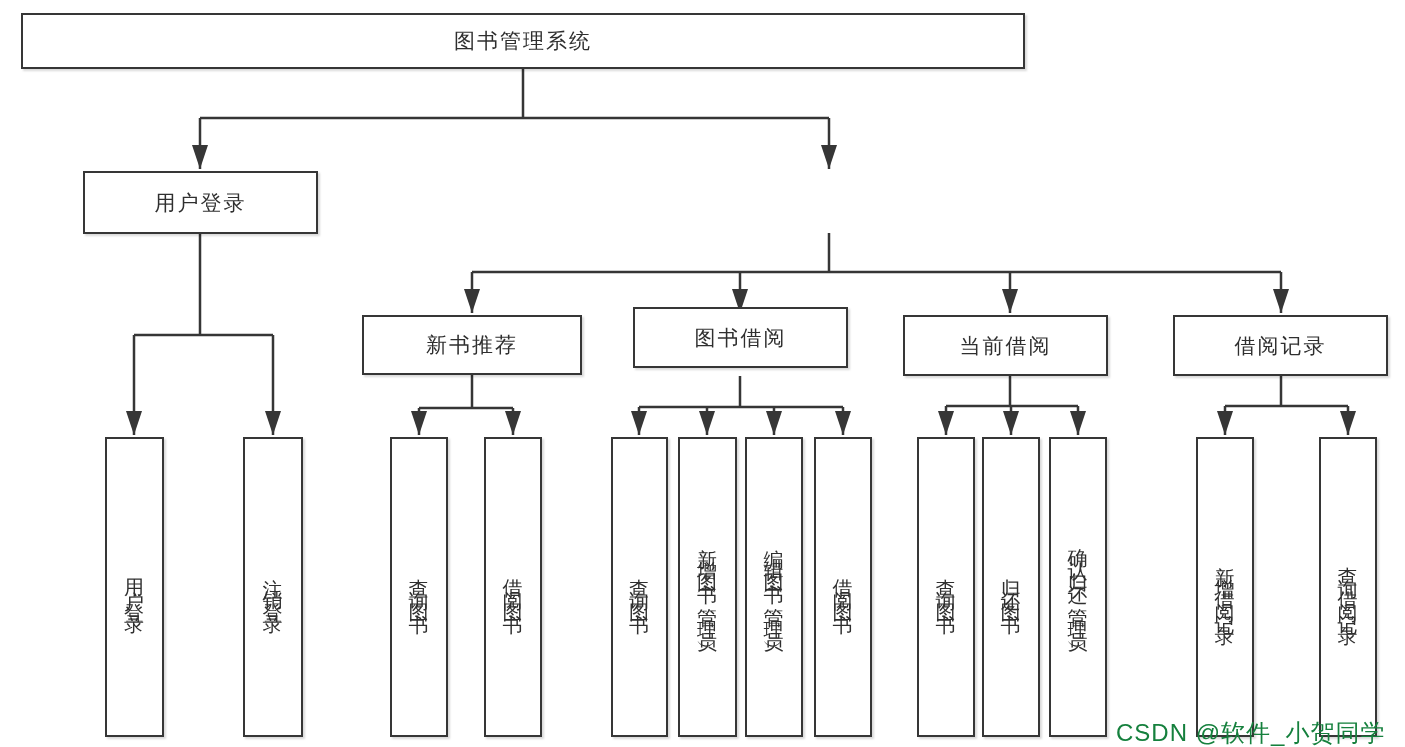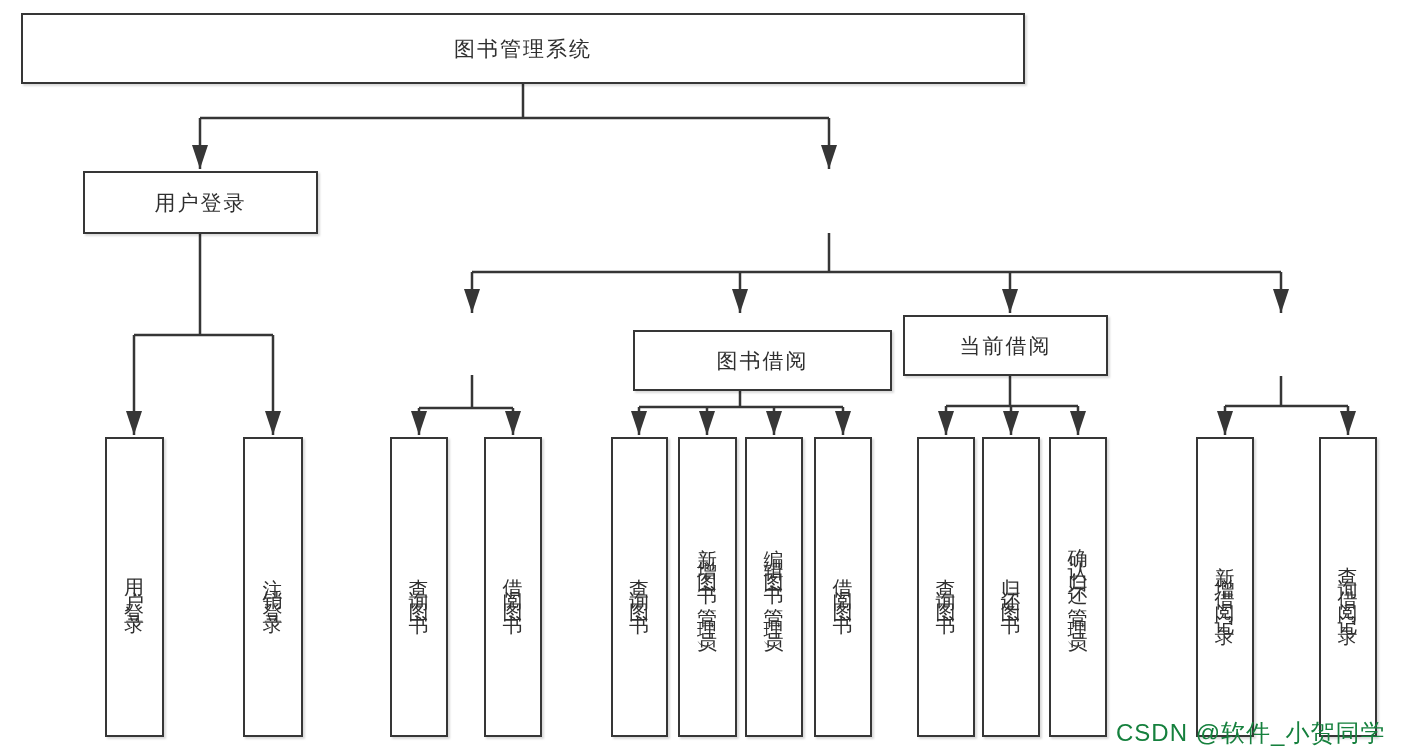--- a/index.html
+++ b/index.html
@@ -80,26 +80,28 @@
       <line x1="946" y1="406" x2="946" y2="435" marker-end="url(#ah)"></line>
       <line x1="1011" y1="406" x2="1011" y2="435" marker-end="url(#ah)"></line>
       <line x1="1078" y1="406" x2="1078" y2="435" marker-end="url(#ah)"></line>
 
       <path d="M1281,376 L1281,406 M1225,406 L1348,406"></path>
       <line x1="1225" y1="406" x2="1225" y2="435" marker-end="url(#ah)"></line>
       <line x1="1348" y1="406" x2="1348" y2="435" marker-end="url(#ah)"></line>
     </g>
   </svg>
 
-  <div class="node h" style="left:21px;top:13px;width:1004px;height:71px">图书管理系统</div>
+  <div class="node h" style="left:21px;top:13px;width:1004px;height:56px">图书管理系统</div>
 
   <div class="node h" style="left:83px;top:171px;width:235px;height:63px">用户登录</div>
 
-  <div class="node h" style="left:633px;top:330px;width:259px;height:61px">图书借阅</div>
+  <div class="node h" style="left:362px;top:315px;width:220px;height:60px">新书推荐</div>
+  <div class="node h" style="left:633px;top:307px;width:215px;height:61px">图书借阅</div>
   <div class="node h" style="left:903px;top:315px;width:205px;height:61px">当前借阅</div>
+  <div class="node h" style="left:1173px;top:315px;width:215px;height:61px">借阅记录</div>
 
   <div class="node v" style="left:105px;top:437px;width:59px;height:300px">用户登录</div>
   <div class="node v" style="left:243px;top:437px;width:60px;height:300px">注销登录</div>
 
   <div class="node v" style="left:390px;top:437px;width:58px;height:300px">查询图书</div>
   <div class="node v" style="left:484px;top:437px;width:58px;height:300px">借阅图书</div>
 
   <div class="node v" style="left:611px;top:437px;width:57px;height:300px">查询图书</div>
   <div class="node v" style="left:678px;top:437px;width:59px;height:300px">新增图书（管理员）</div>
   <div class="node v" style="left:745px;top:437px;width:58px;height:300px">编辑图书（管理员）</div>

